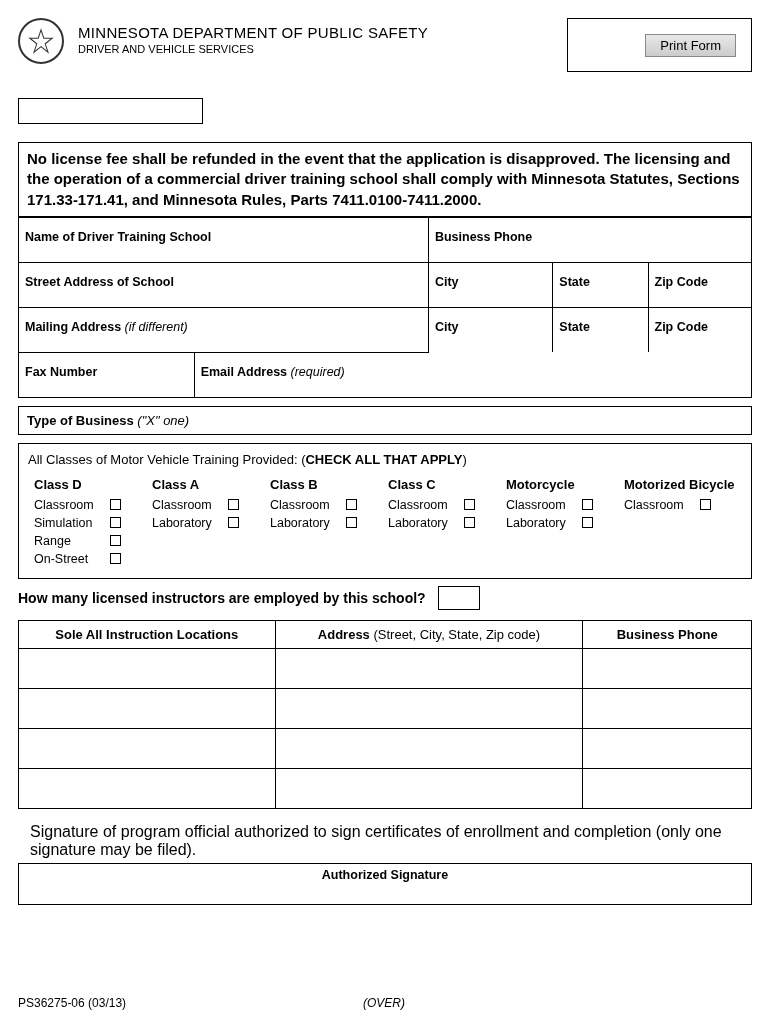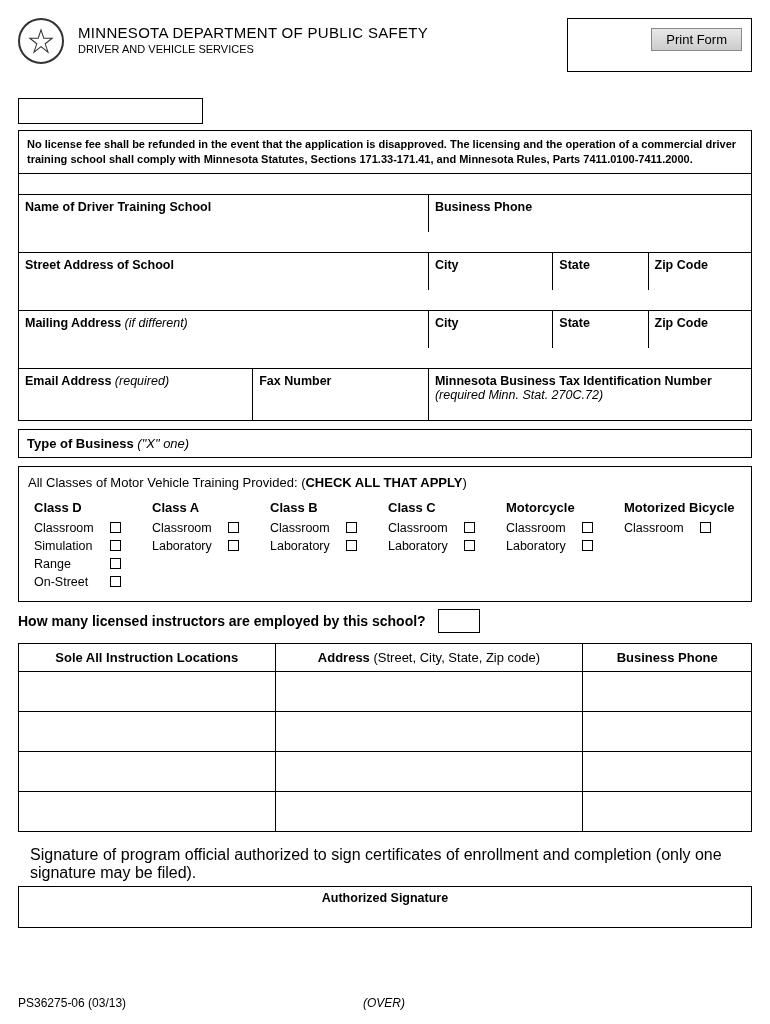--- a/index.html
+++ b/index.html
@@ -18,38 +18,38 @@
     width: 46px; height: 46px; border: 2px solid #333; border-radius: 50%;
     display: flex; align-items: center; justify-content: center;
     font-size: 8px; flex-shrink: 0;
   }
   .seal svg { width: 28px; height: 28px; }
   .dept-block { flex: 1; padding-top: 6px; }
   .dept-title { font-size: 15px; font-weight: normal; letter-spacing: 0.3px; }
   .dept-sub { font-size: 11px; margin-top: 2px; }
   .print-box {
     width: 185px; height: 54px; border: 1.5px solid #000;
-    display: flex; align-items: flex-start; justify-content: flex-end; padding: 9px;
+    display: flex; align-items: flex-start; justify-content: flex-end; padding: 15px;
   }
   .print-btn {
     background: linear-gradient(#e8e8e8,#ccc); border: 1px solid #888;
     font-size: 13px; padding: 3px 14px; cursor: pointer;
   }
   .form-title-row { display: flex; align-items: flex-end; margin-top: 26px; }
   .form-title { font-size: 17px; font-weight: bold; letter-spacing: 0.3px; flex: 1; }
   .title-side-box { width: 185px; height: 26px; border: 1.5px solid #000; }
   .notice-box {
-    border: 1.5px solid #000; margin-top: 6px; padding: 6px 8px;
-    font-size: 11px; font-weight: bold; line-height: 1.35;
+    border: 1.5px solid #000; margin-top: 18px; padding: 6px 8px;
+    font-size: 15px; font-weight: bold; line-height: 1.35;
   }
   .grid { border: 1.5px solid #000; border-top: none; }
   .grow { display: flex; }
   .cell {
     border-top: 1.5px solid #000; border-right: 1.5px solid #000;
-    padding: 5px 6px 18px 6px; font-size: 12.5px; font-weight: bold; margin-top: 20px;
+    padding: 12px 6px 18px 6px; font-size: 12.5px; font-weight: bold;
   }
   .cell:last-child { border-right: none; }
   .ital { font-style: italic; font-weight: normal; }
   .section-box { border: 1.5px solid #000; margin-top: 8px; padding: 8px 9px; }
   .section-box.tight { padding: 6px 8px; }
   .tob-label { font-weight: bold; font-size: 13px; }
   .tob-opts { display: inline-flex; gap: 36px; margin-left: 22px; font-size: 13px; }
   .chk { display: inline-flex; align-items: center; gap: 6px; }
   .chk .box, .box {
     width: 11px; height: 11px; border: 1.3px solid #000; display: inline-block; flex-shrink:0;
@@ -117,23 +117,22 @@
     <div class="cell" style="flex:0 0 13%"><span>State</span></div>
     <div class="cell" style="flex:1"><span>Zip Code</span></div>
   </div>
   <div class="grow">
     <div class="cell" style="flex:0 0 56%"><span>Mailing Address</span><span class="ital"> (if different)</span></div>
     <div class="cell" style="flex:0 0 17%"><span>City</span></div>
     <div class="cell" style="flex:0 0 13%"><span>State</span></div>
     <div class="cell" style="flex:1"><span>Zip Code</span></div>
   </div>
   <div class="grow">
+    <div class="cell" style="flex:0 0 24%"><span>Fax Number</span></div>
     <div class="cell" style="flex:0 0 32%"><span>Email Address</span><span class="ital"> (required)</span></div>
-    <div class="cell" style="flex:0 0 24%"><span>Fax Number</span></div>
-    <div class="cell" style="flex:1"><span>Minnesota Business Tax Identification Number</span><span class="ital"> (required Minn. Stat. 270C.72)</span></div>
   </div>
 </div>
 
 <div class="section-box tight">
   <span class="tob-label">Type of Business</span><span class="ital"> ("X" one)</span>
 </div>
 
 <div class="section-box">
   <div class="classes-hdr">
     <span>All Classes of Motor Vehicle Training Provided: (</span><b>CHECK ALL THAT APPLY</b><span>)</span>

